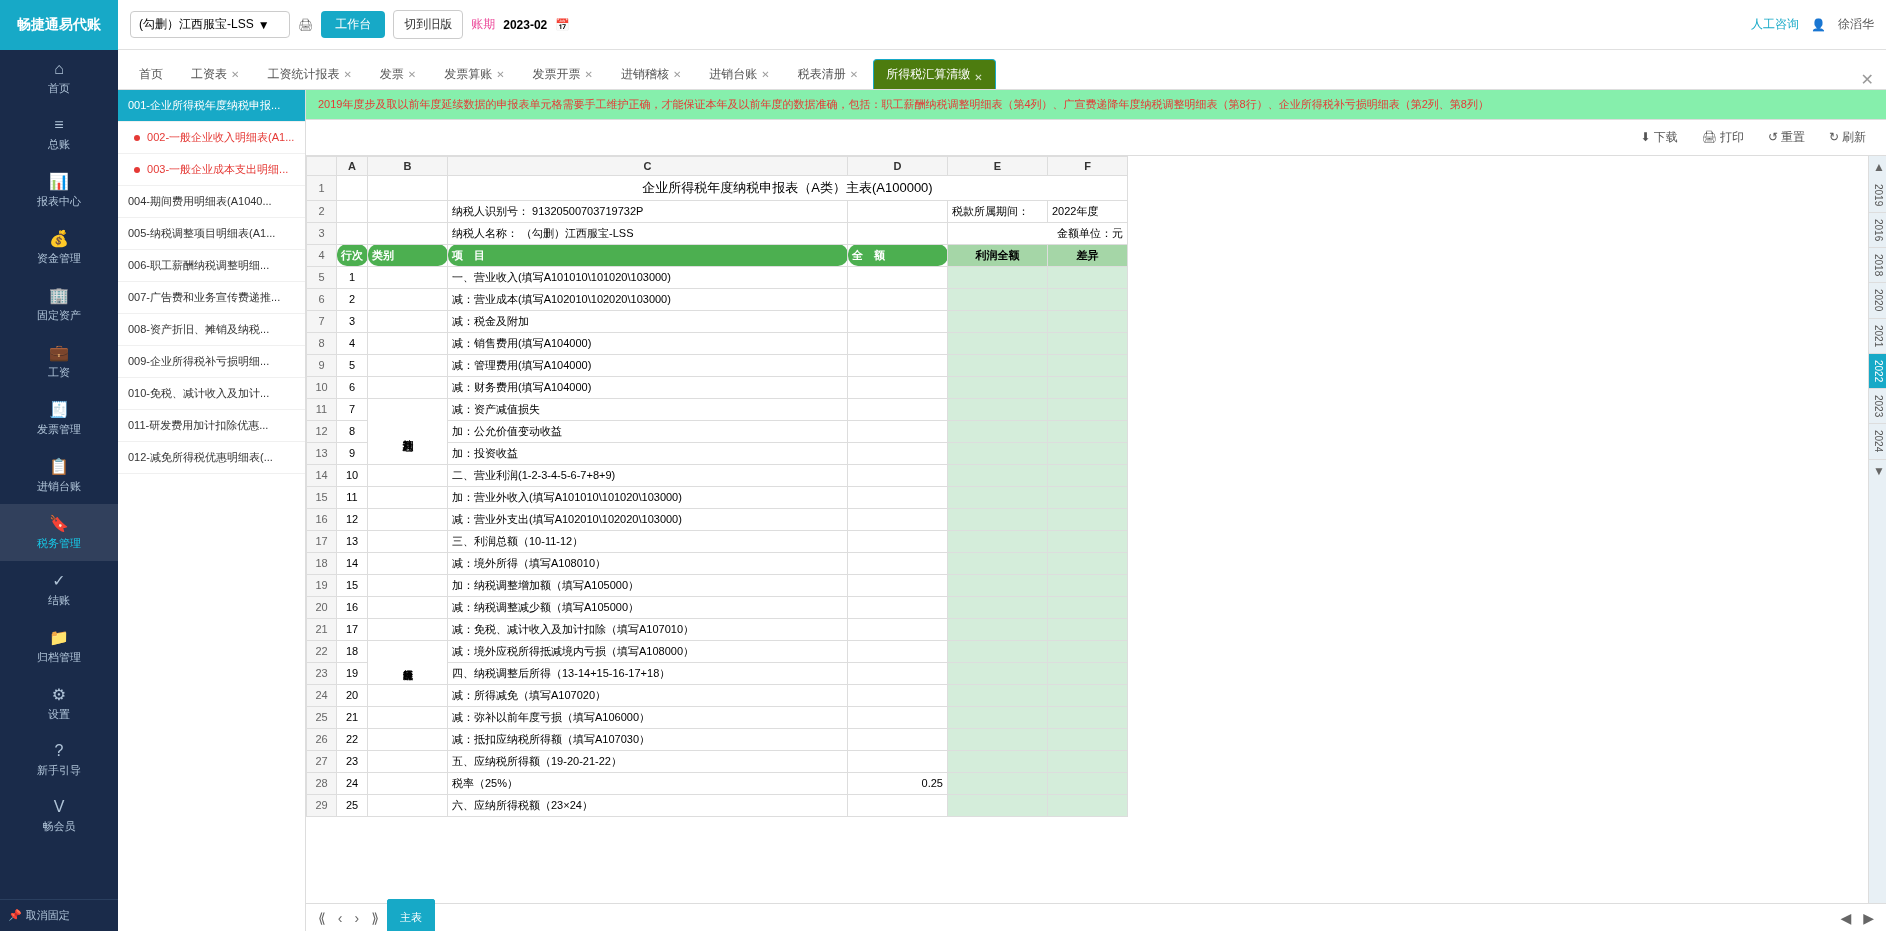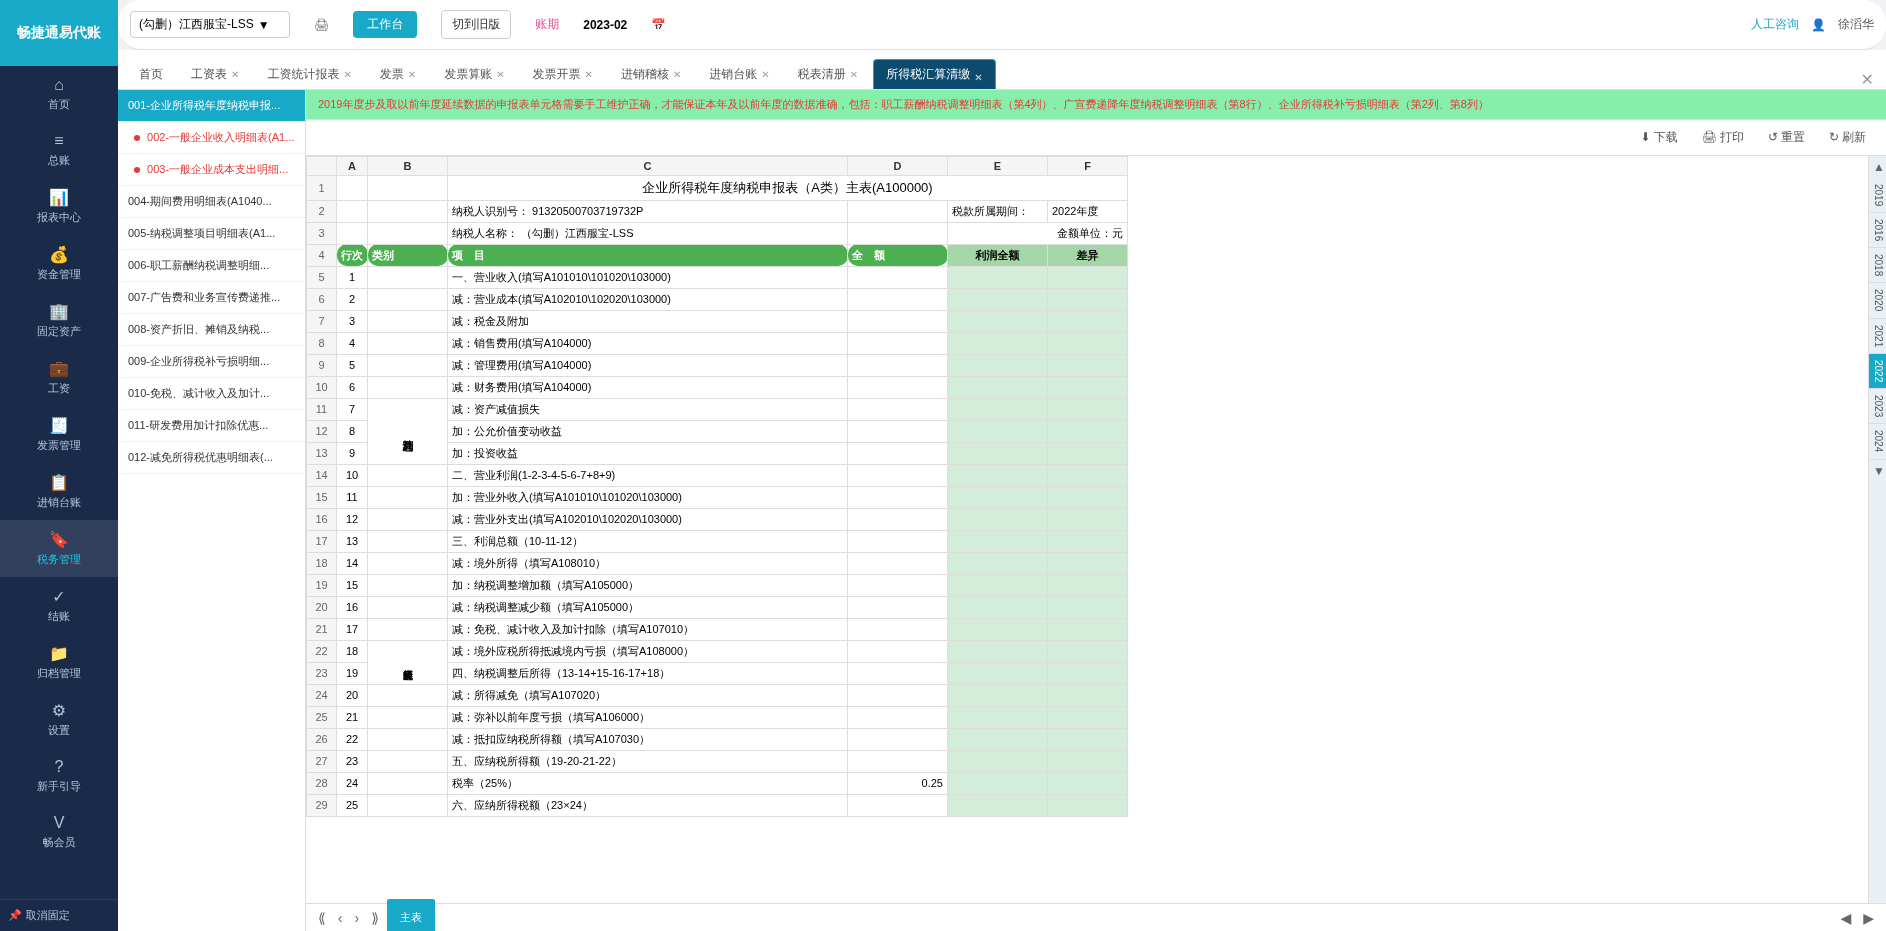--- a/index.html
+++ b/index.html
@@ -1,40 +1,40 @@
 <!DOCTYPE html>
 <html><head>
   <meta charset="utf-8">
   <style>
     * { box-sizing: border-box; margin: 0; padding: 0; }
     body { font-family: 'Microsoft YaHei', Arial, sans-serif; font-size: 12px; background: #f0f2f5; display: flex; height: 931px; overflow: hidden; }
 
     
     .sidebar { width: 118px; background: #1a2b4a; display: flex; flex-direction: column; height: 100%; color: #fff; flex-shrink: 0; }
-    .sidebar-logo { height: 66px; background: #17a9c7; display: flex; align-items: center; justify-content: center; font-size: 14px; font-weight: bold; color: #fff; }
+    .sidebar-logo { height: 50px; background: #17a9c7; display: flex; align-items: center; justify-content: center; font-size: 14px; font-weight: bold; color: #fff; }
     .sidebar-item { display: flex; flex-direction: column; align-items: center; justify-content: center; padding: 10px 4px; cursor: pointer; font-size: 11px; color: #b0c4d8; gap: 3px; }
     .sidebar-item:hover, .sidebar-item.active { color: #fff; background: rgba(255,255,255,0.1); }
     .sidebar-item.active { color: #17c9e8; }
     .sidebar-icon { font-size: 16px; }
     .sidebar-bottom { margin-top: auto; padding: 8px; border-top: 1px solid #2a3f5f; display: flex; align-items: center; cursor: pointer; color: #b0c4d8; font-size: 11px; gap: 4px; }
 
     
     .main { flex: 1; display: flex; flex-direction: column; height: 100%; overflow: hidden; }
 
     
-    .topbar { height: 50px; background: #fff; display: flex; align-items: center; padding: 0 12px; gap: 24px; border-bottom: 1px solid #e0e0e0; flex-shrink: 0; border-radius: 23px; }
+    .topbar { height: 50px; background: #fff; display: flex; align-items: center; padding: 0 12px; gap: 8px; border-bottom: 1px solid #e0e0e0; flex-shrink: 0; }
     .company-selector { display: flex; align-items: center; gap: 4px; border: 1px solid #ccc; border-radius: 4px; padding: 4px 8px; cursor: pointer; min-width: 160px; font-size: 12px; }
     .btn-work { background: #17a9c7; color: #fff; border: none; border-radius: 4px; padding: 5px 14px; cursor: pointer; font-size: 12px; }
     .btn-switch { background: #fff; color: #333; border: 1px solid #ccc; border-radius: 4px; padding: 5px 10px; cursor: pointer; font-size: 12px; }
     .topbar-right { margin-left: auto; display: flex; align-items: center; gap: 12px; font-size: 12px; color: #555; }
 
     
     .nav-tabs { height: 40px; background: #fff; display: flex; align-items: flex-end; padding: 0 8px; border-bottom: 1px solid #ddd; flex-shrink: 0; gap: 2px; overflow-x: auto; }
     .nav-tab { padding: 6px 12px; cursor: pointer; font-size: 12px; color: #555; border: 1px solid transparent; border-bottom: none; border-radius: 4px 4px 0 0; white-space: nowrap; display: flex; align-items: center; gap: 4px; }
-    .nav-tab.active { background: #0c4a6e; color: #fff; border-color: #17a9c7; align-items: flex-end; }
+    .nav-tab.active { background: #4d7c0f; color: #fff; border-color: #17a9c7; align-items: flex-end; }
     .nav-tab .close { cursor: pointer; font-size: 10px; color: rgba(0,0,0,0.4); }
     .nav-tab.active .close { color: rgba(255,255,255,0.8); }
     .close-all { margin-left: auto; cursor: pointer; font-size: 16px; color: #999; padding: 0 4px; }
 
     
     .content { flex: 1; display: flex; overflow: hidden; }
 
     
     .left-panel { width: 188px; background: #fff; border-right: 1px solid #ddd; display: flex; flex-direction: column; overflow-y: auto; flex-shrink: 0; }
     .left-panel-item { padding: 8px 10px; font-size: 11px; cursor: pointer; color: #333; border-bottom: 1px solid #f0f0f0; }

